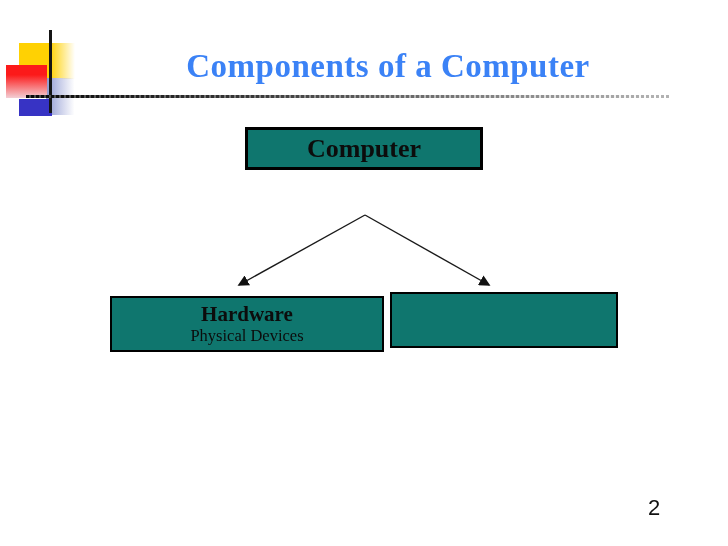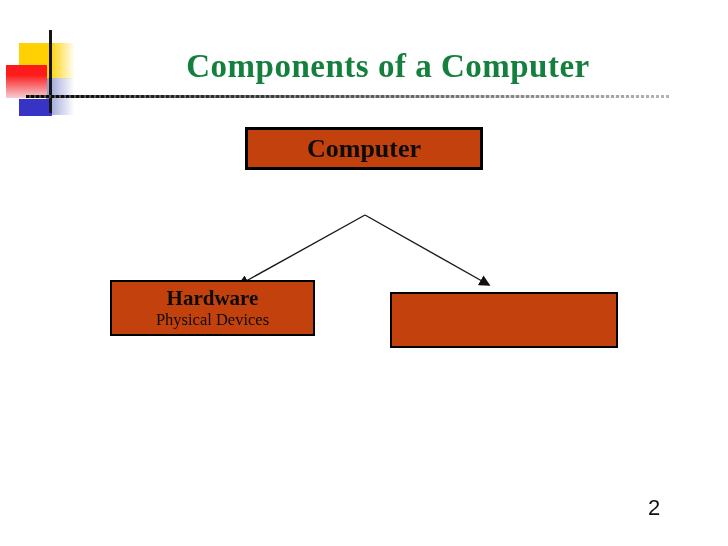--- a/index.html
+++ b/index.html
@@ -43,45 +43,45 @@
   }
 
   
   .slide-title {
     position: absolute;
     left: 48px; right: 0; top: 48px;
     margin: 0;
     text-align: center;
     font-size: 33px;
     font-weight: bold;
-    color: #15803d;
+    color: #3b82f6;
     letter-spacing: 0.5px;
     font-family: "Liberation Serif", serif;
   }
 
   
   .node {
     position: absolute;
-    background: #c2410c;
+    background: #0f766e;
     border: 2px solid #000000;
     box-sizing: border-box;
     display: flex;
     flex-direction: column;
     align-items: center;
     justify-content: center;
     text-align: center;
     color: #0c0c0c;
   }
   .node-computer {
     left: 245px; top: 127px; width: 238px; height: 43px;
     border-width: 3px;
     font-size: 26px;
     font-weight: bold;
   }
-  .node-hardware { left: 110px; top: 280px; width: 205px; height: 56px; }
+  .node-hardware { left: 110px; top: 296px; width: 274px; height: 56px; }
   .node-software { left: 390px; top: 292px; width: 228px; height: 56px; }
   .node-label {
     font-size: 21px;
     font-weight: bold;
     line-height: 1.15;
   }
   .node-sublabel {
     font-size: 16.5px;
     font-weight: normal;
     line-height: 1.15;

